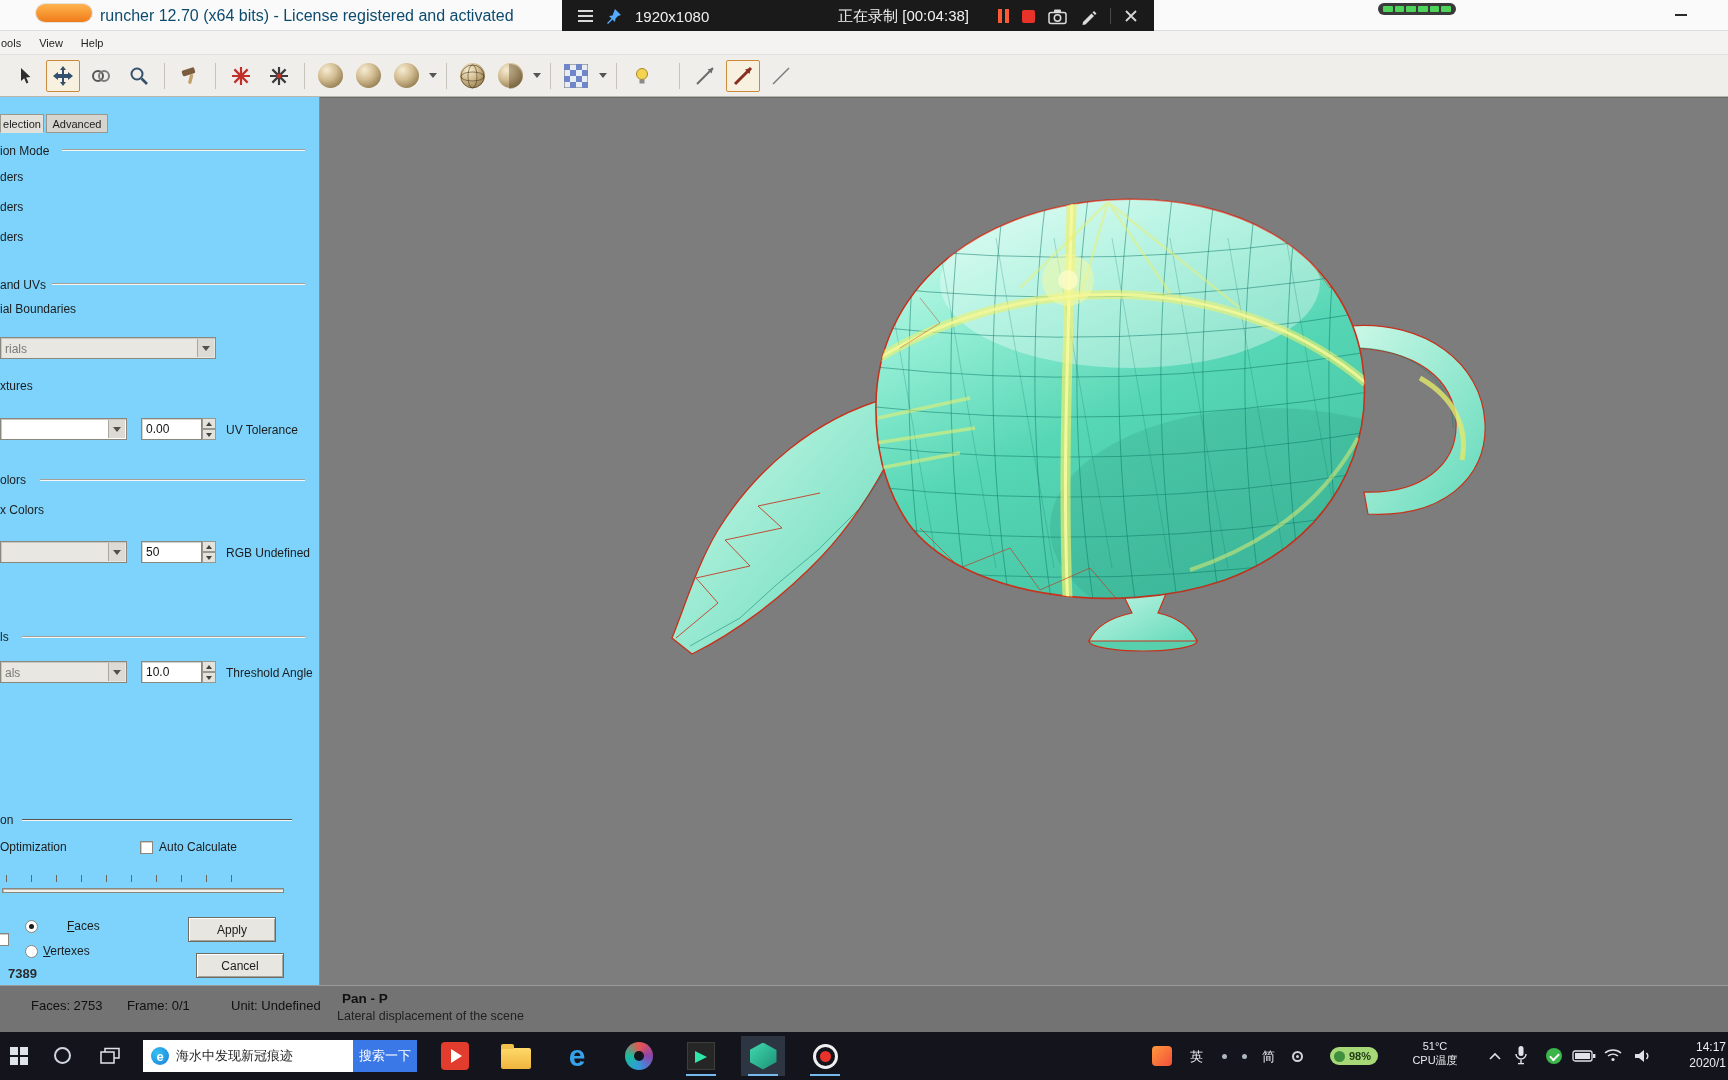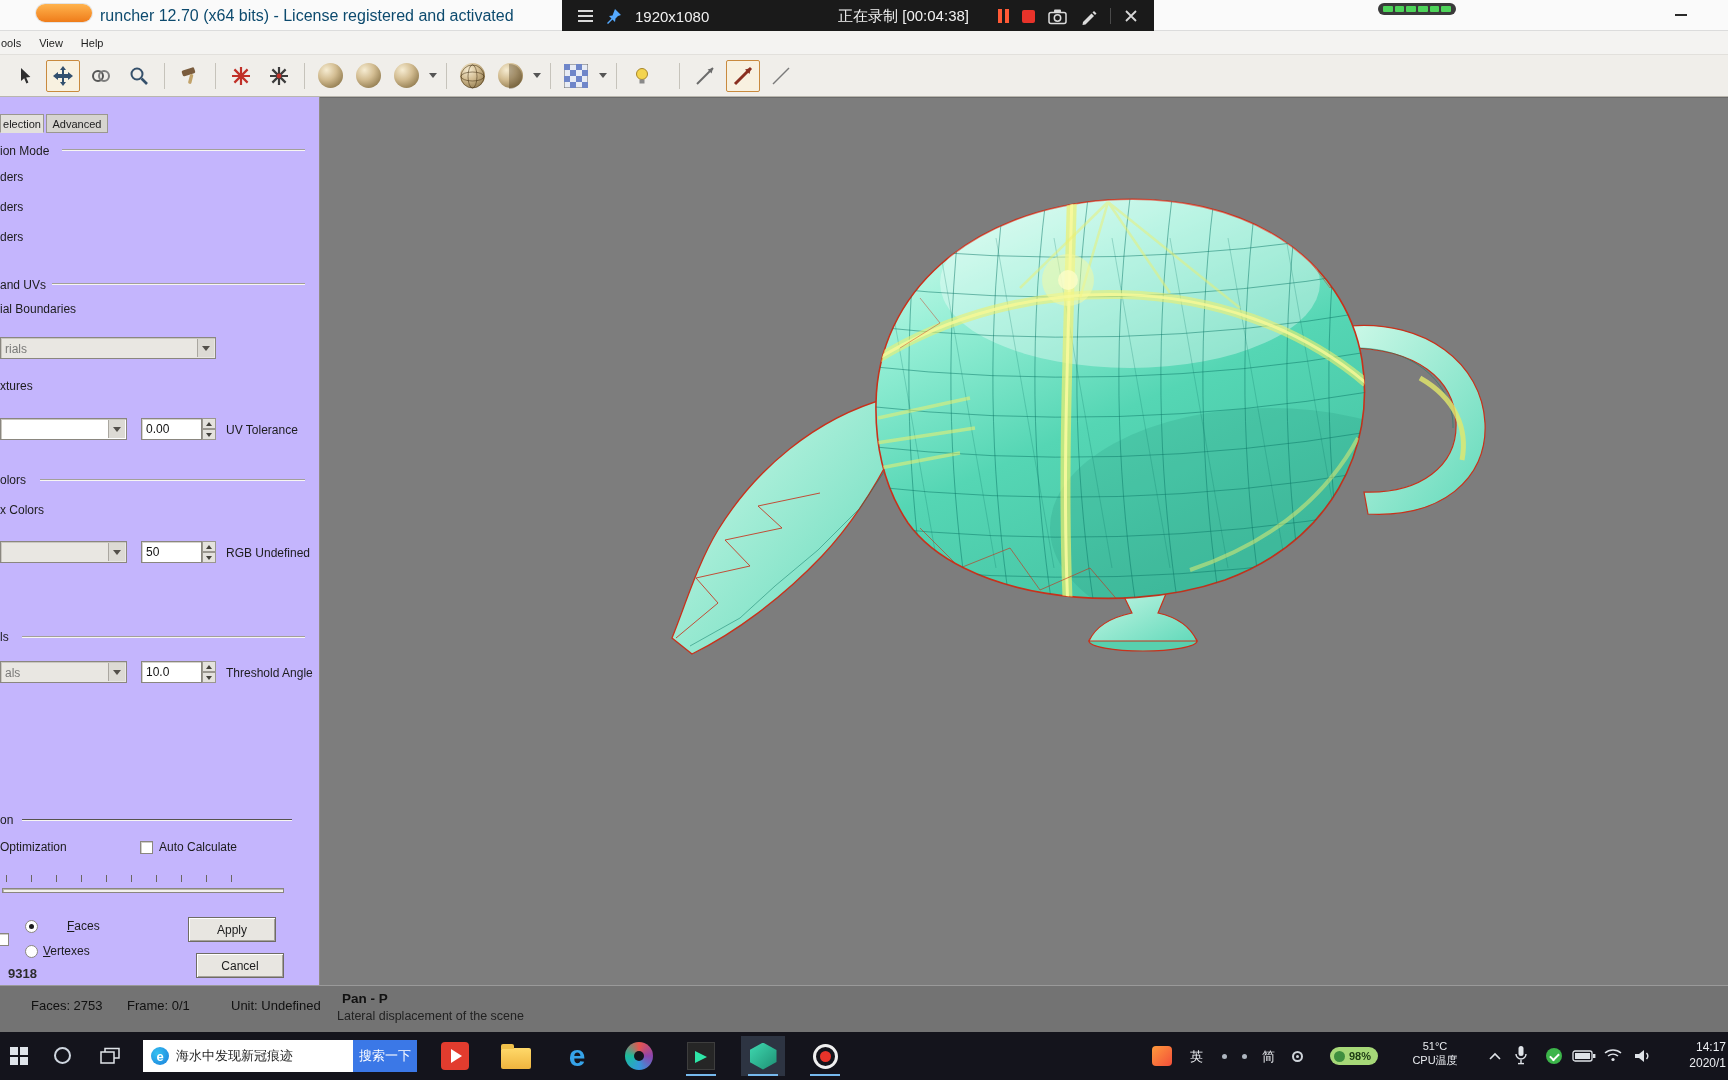--- a/index.html
+++ b/index.html
@@ -36,21 +36,21 @@
   .tbtn{width:34px;height:32px;display:flex;align-items:center;justify-content:center;border:1px solid transparent;border-radius:2px;position:relative;}
   .tbtn.sel{border-color:#c98a3e;background:#f8f1e0;}
   .tsep{width:1px;height:26px;background:#c6c3bb;margin:0 4px;}
   .tarrow{width:11px;height:32px;display:flex;align-items:center;justify-content:center;}
   .tarrow i{width:0;height:0;border:4px solid transparent;border-top:5px solid #555;margin-top:4px;}
   .ball{width:25px;height:25px;border-radius:50%;background:radial-gradient(circle at 34% 28%,#f6ecd2,#d3bd92 40%,#a08a5e 72%,#7c683f);position:relative;}
   .ballwire{position:absolute;left:4px;top:3px;}
   .half-shade{position:absolute;right:4px;top:3px;width:13px;height:25px;border-radius:0 13px 13px 0;background:rgba(60,45,20,.32);}
 
   
-  #panel{position:absolute;left:0;top:97px;width:320px;height:888px;background:#c4b5fd;border-right:1px solid #8f8c84;font-size:12px;color:#1c1c1c;overflow:hidden;}
+  #panel{position:absolute;left:0;top:97px;width:320px;height:888px;background:#7dd3fc;border-right:1px solid #8f8c84;font-size:12px;color:#1c1c1c;overflow:hidden;}
   .ptab{position:absolute;height:19px;border:1px solid #9a978f;background:#d6d4cf;font-size:11px;display:flex;align-items:center;justify-content:center;cursor:default;}
   .ptab.sel{background:#e3e1dc;border-bottom-color:#e3e1dc;}
   .grpline{position:absolute;height:2px;border-top:1px solid #a3a099;border-bottom:1px solid #f7f6f3;}
   .grpline.dark{border-top-color:#56534d;}
   .grplabel,.plabel{position:absolute;font-size:12px;color:#1c1c1c;white-space:nowrap;}
   .combo{position:absolute;height:22px;border:1px solid #8a877f;background:#fff;box-shadow:inset 1px 1px 0 #cac7c0;}
   .combo.dis{background:#e9e7e2;}
   .combo .cval{position:absolute;left:4px;top:4px;font-size:12px;color:#7a7a78;}
   .carr{position:absolute;right:1px;top:1px;bottom:1px;width:17px;background:#dcdad4;border-left:1px solid #aaa7a0;display:flex;align-items:center;justify-content:center;}
   .carr i{width:0;height:0;border:4px solid transparent;border-top:5px solid #53504a;margin-top:5px;}
@@ -386,21 +386,21 @@
 
     <span class="chk" style="left:-4px;top:836px;"></span>
     <span class="radio on" style="left:25px;top:823px;"></span>
     <span class="plabel u-first" style="left:43px;top:822px;margin-left:24px;">Faces</span>
     <span class="radio" style="left:25px;top:848px;"></span>
     <span class="plabel u-first" style="left:43px;top:847px;">Vertexes</span>
 
     <div class="pbtn" style="left:188px;top:820px;">Apply</div>
     <div class="pbtn" style="left:196px;top:856px;">Cancel</div>
 
-    <span class="pcount">9318</span>
+    <span class="pcount">7389</span>
   </div>
 
   <div id="viewport">
     <svg width="1408" height="888" viewBox="0 0 1408 888">
       <defs>
         <linearGradient id="bodyG" x1="0" y1="0" x2="0.55" y2="1">
           <stop offset="0" stop-color="#e2fff3"></stop>
           <stop offset="0.3" stop-color="#96efd6"></stop>
           <stop offset="0.62" stop-color="#55d6b4"></stop>
           <stop offset="1" stop-color="#46c4a4"></stop>

